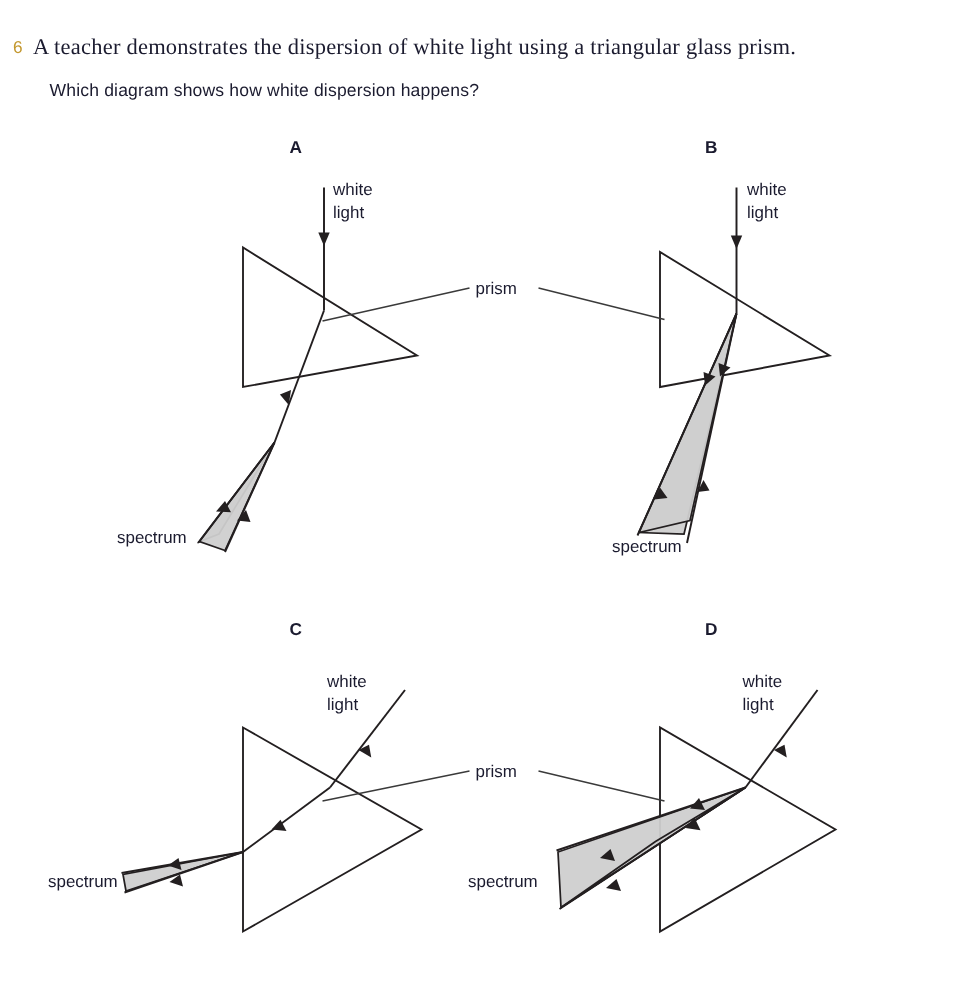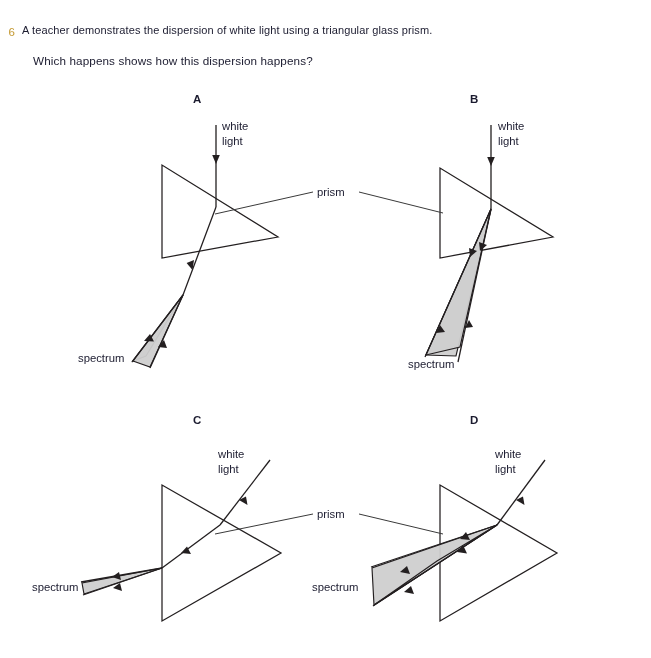--- a/index.html
+++ b/index.html
@@ -27,23 +27,24 @@
     width: 16px;
     text-align: right;
     font-size: 11.5px;
     color: #b9860b;
     opacity: 0.85;
   }
   .stem {
     position: absolute;
     left: 22px;
     top: 24px;
-    font-size: 11px;
+    font-size: 15px;
     letter-spacing: 0.01em;
     white-space: nowrap;
+    font-family: Liberation Serif, serif;
   }
   .substem {
     position: absolute;
     left: 33px;
     top: 54px;
     font-size: 11.7px;
     letter-spacing: 0.01em;
     white-space: nowrap;
   }
   .opt-letter {
@@ -89,21 +90,21 @@
     stroke: none;
   }
 </style>
 </head>
 <body>
 
 <div class="page">
 
   <div class="qnum">6</div>
   <div class="stem">A teacher demonstrates the dispersion of white light using a triangular glass prism.</div>
-  <div class="substem">Which happens shows how this dispersion happens?</div>
+  <div class="substem">Which diagram shows how white dispersion happens?</div>
 
   <div class="opt-letter" style="left:193px; top:93px;">A</div>
 
   <svg class="diagram" style="left:70px; top:85px;" width="270" height="300" viewBox="0 0 270 300">
 
     <path class="stroke" d="M 92 80 L 92 173 L 208 152 Z"></path>
 
     <line class="ray" x1="146" y1="40" x2="146" y2="122"></line>
     <polygon class="arrowhead" points="146,79 142.2,70 149.8,70"></polygon>
 

